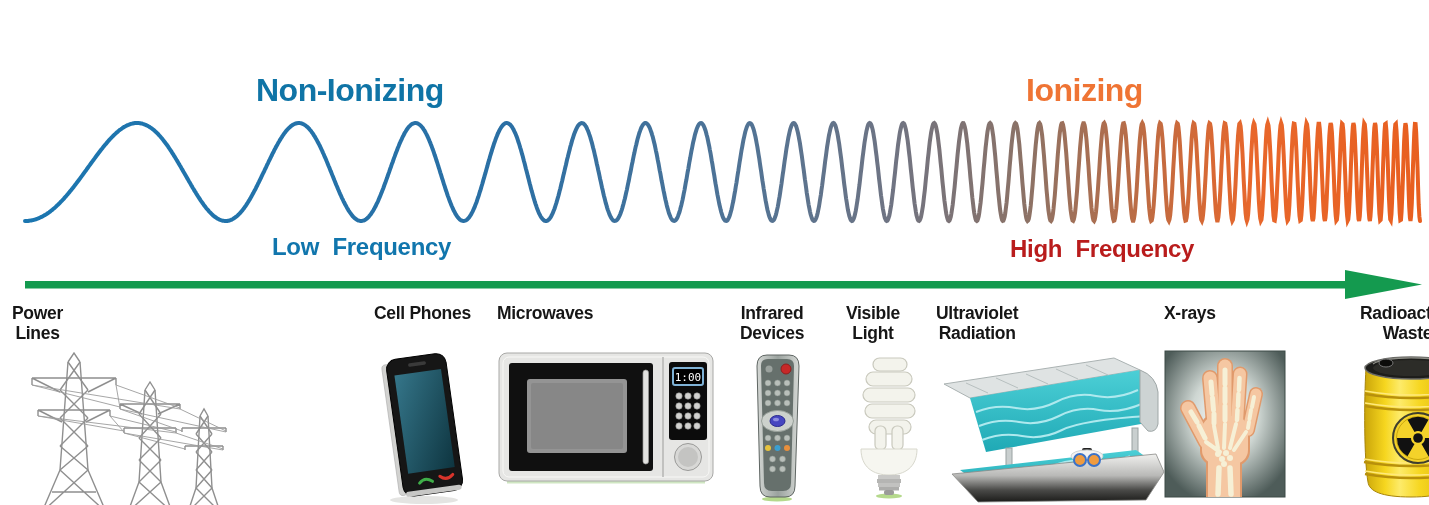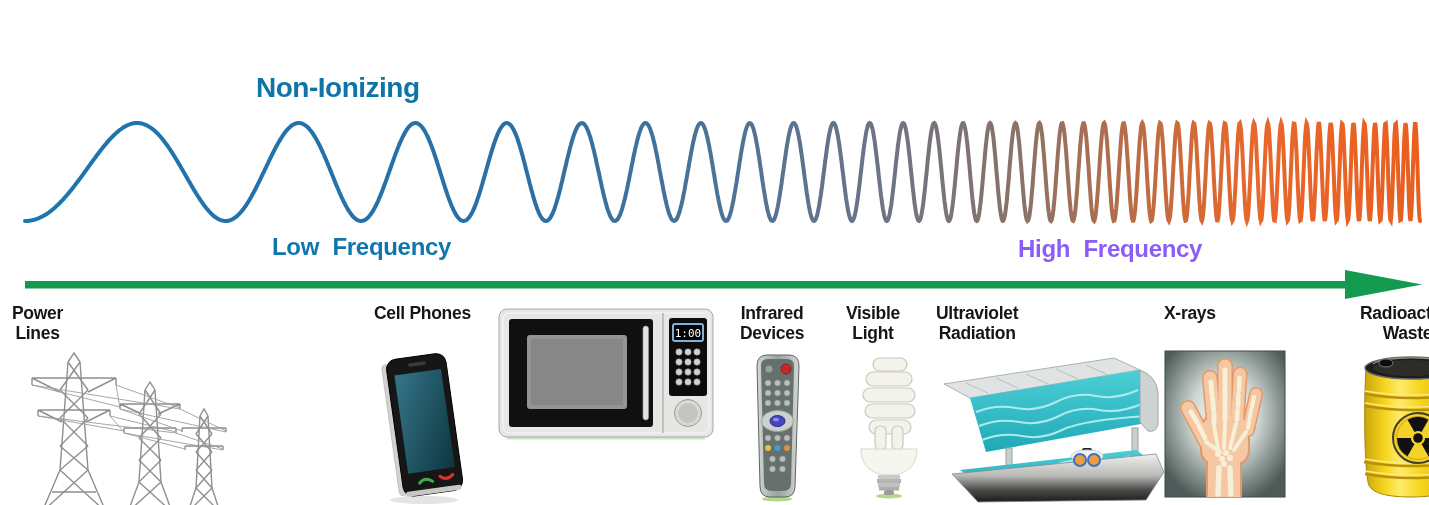--- a/index.html
+++ b/index.html
@@ -5,21 +5,21 @@
   html,body{margin:0;padding:0;background:#ffffff;}
   .canvas{
     position:relative;width:1429px;height:505px;background:#ffffff;overflow:hidden;
     font-family:"Liberation Sans","DejaVu Sans",sans-serif;
   }
   .page-title{
     position:absolute;left:12px;top:6px;margin:0;
     font-size:31px;font-weight:700;letter-spacing:-.5px;word-spacing:9px;
   }
   .zone-label{
-    position:absolute;font-size:28px;font-weight:700;letter-spacing:-.5px;
+    position:absolute;font-size:32px;font-weight:700;letter-spacing:-.5px;
   }
   .zone-label.non{left:256px;top:72px;}
   .zone-label.ion{left:1026px;top:72px;}
   .freq-label{
     position:absolute;font-size:24px;font-weight:700;letter-spacing:-.3px;word-spacing:7px;
   }
   .freq-label.low{left:272px;top:233px;}
   .freq-label.high{left:1010px;top:235px;}
   #wave-svg{position:absolute;left:0;top:0;}
   .item{position:absolute;top:292px;display:flex;flex-direction:column;align-items:flex-start;margin-top:12px;}
@@ -31,20 +31,21 @@
   .art{display:block;margin-top:2px;}
 </style>
 </head>
 <body>
 
 <div class="canvas">
 
 
   <div class="zone-label non" style="color: rgb(15, 116, 166);">Non-Ionizing</div>
 
+  <div class="zone-label ion" style="color: rgb(239, 116, 52);">Ionizing</div>
 
   <svg id="wave-svg" width="1429" height="505">
     <defs>
       <linearGradient id="wave-grad" gradientUnits="userSpaceOnUse" x1="25" y1="0" x2="1420" y2="0">
           <stop offset="0" stop-color="#1b76b0"></stop>
           <stop offset="0.35" stop-color="#2b6fa4"></stop>
           <stop offset="0.52" stop-color="#527394"></stop>
           <stop offset="0.62" stop-color="#6f7483"></stop>
           <stop offset="0.72" stop-color="#8d7265"></stop>
           <stop offset="0.8" stop-color="#bd6c44"></stop>
@@ -54,21 +55,21 @@
     </defs>
     <path id="wave-path" fill="none" stroke="url(#wave-grad)" stroke-width="4" stroke-linecap="round" d="M25.0 221.0 L25.6 221.0 L26.3 221.0 L26.9 220.9 L27.5 220.9 L28.2 220.9 L28.8 220.8 L29.4 220.7 L30.1 220.6 L30.7 220.5 L31.3 220.4 L32.0 220.3 L32.6 220.1 L33.2 220.0 L33.9 219.8 L34.5 219.6 L35.1 219.5 L35.8 219.3 L36.4 219.0 L37.0 218.8 L37.7 218.6 L38.3 218.3 L39.0 218.1 L39.6 217.8 L40.2 217.5 L40.9 217.2 L41.5 216.9 L42.1 216.6 L42.8 216.3 L43.4 215.9 L44.0 215.5 L44.7 215.2 L45.3 214.8 L45.9 214.4 L46.6 214.0 L47.2 213.6 L47.8 213.1 L48.5 212.7 L49.1 212.3 L49.7 211.8 L50.4 211.3 L51.0 210.8 L51.6 210.3 L52.3 209.8 L52.9 209.3 L53.5 208.8 L54.2 208.2 L54.8 207.7 L55.4 207.1 L56.1 206.5 L56.7 205.9 L57.3 205.3 L58.0 204.7 L58.6 204.1 L59.2 203.5 L59.9 202.8 L60.5 202.2 L61.1 201.5 L61.8 200.9 L62.4 200.2 L63.0 199.5 L63.7 198.8 L64.3 198.1 L64.9 197.4 L65.6 196.7 L66.2 196.0 L66.8 195.2 L67.5 194.5 L68.1 193.7 L68.8 193.0 L69.4 192.2 L70.0 191.4 L70.7 190.7 L71.3 189.9 L71.9 189.1 L72.6 188.3 L73.2 187.5 L73.8 186.7 L74.5 185.9 L75.1 185.0 L75.7 184.2 L76.4 183.4 L77.0 182.5 L77.6 181.7 L78.3 180.8 L78.9 180.0 L79.5 179.1 L80.2 178.3 L80.8 177.4 L81.4 176.6 L82.1 175.7 L82.7 174.8 L83.3 173.9 L84.0 173.1 L84.6 172.2 L85.2 171.3 L85.9 170.4 L86.5 169.6 L87.1 168.7 L87.8 167.8 L88.4 166.9 L89.0 166.1 L89.7 165.2 L90.3 164.3 L90.9 163.4 L91.6 162.5 L92.2 161.7 L92.8 160.8 L93.5 159.9 L94.1 159.1 L94.8 158.2 L95.4 157.3 L96.0 156.5 L96.7 155.6 L97.3 154.8 L97.9 154.0 L98.6 153.1 L99.2 152.3 L99.8 151.5 L100.5 150.6 L101.1 149.8 L101.7 149.0 L102.4 148.2 L103.0 147.4 L103.6 146.6 L104.3 145.8 L104.9 145.1 L105.5 144.3 L106.2 143.6 L106.8 142.8 L107.4 142.1 L108.1 141.3 L108.7 140.6 L109.3 139.9 L110.0 139.2 L110.6 138.5 L111.2 137.9 L111.9 137.2 L112.5 136.6 L113.1 135.9 L113.8 135.3 L114.4 134.7 L115.0 134.1 L115.7 133.5 L116.3 132.9 L116.9 132.3 L117.6 131.8 L118.2 131.3 L118.8 130.7 L119.5 130.2 L120.1 129.7 L120.7 129.3 L121.4 128.8 L122.0 128.4 L122.7 127.9 L123.3 127.5 L123.9 127.1 L124.6 126.8 L125.2 126.4 L125.8 126.1 L126.5 125.7 L127.1 125.4 L127.7 125.1 L128.4 124.9 L129.0 124.6 L129.6 124.4 L130.3 124.1 L130.9 123.9 L131.5 123.8 L132.2 123.6 L132.8 123.5 L133.4 123.3 L134.1 123.2 L134.7 123.1 L135.3 123.1 L136.0 123.0 L136.6 123.0 L137.2 123.0 L137.9 123.0 L138.5 123.0 L139.1 123.1 L139.8 123.2 L140.4 123.3 L141.0 123.4 L141.7 123.5 L142.3 123.7 L142.9 123.9 L143.6 124.1 L144.2 124.3 L144.8 124.5 L145.5 124.8 L146.1 125.1 L146.7 125.4 L147.4 125.7 L148.0 126.0 L148.6 126.4 L149.3 126.8 L149.9 127.2 L150.6 127.6 L151.2 128.0 L151.8 128.5 L152.5 129.0 L153.1 129.5 L153.7 130.0 L154.4 130.5 L155.0 131.1 L155.6 131.7 L156.3 132.3 L156.9 132.9 L157.5 133.5 L158.2 134.2 L158.8 134.9 L159.4 135.5 L160.1 136.3 L160.7 137.0 L161.3 137.7 L162.0 138.5 L162.6 139.3 L163.2 140.0 L163.9 140.9 L164.5 141.7 L165.1 142.5 L165.8 143.4 L166.4 144.2 L167.0 145.1 L167.7 146.0 L168.3 146.9 L168.9 147.9 L169.6 148.8 L170.2 149.7 L170.8 150.7 L171.5 151.7 L172.1 152.7 L172.7 153.7 L173.4 154.7 L174.0 155.7 L174.6 156.7 L175.3 157.7 L175.9 158.8 L176.5 159.8 L177.2 160.9 L177.8 161.9 L178.4 163.0 L179.1 164.1 L179.7 165.2 L180.4 166.3 L181.0 167.4 L181.6 168.5 L182.3 169.6 L182.9 170.7 L183.5 171.8 L184.2 172.9 L184.8 174.0 L185.4 175.1 L186.1 176.2 L186.7 177.3 L187.3 178.4 L188.0 179.5 L188.6 180.6 L189.2 181.7 L189.9 182.8 L190.5 183.9 L191.1 185.0 L191.8 186.1 L192.4 187.2 L193.0 188.2 L193.7 189.3 L194.3 190.4 L194.9 191.4 L195.6 192.4 L196.2 193.5 L196.8 194.5 L197.5 195.5 L198.1 196.5 L198.7 197.5 L199.4 198.5 L200.0 199.4 L200.6 200.4 L201.3 201.3 L201.9 202.2 L202.5 203.1 L203.2 204.0 L203.8 204.9 L204.4 205.7 L205.1 206.6 L205.7 207.4 L206.3 208.2 L207.0 209.0 L207.6 209.7 L208.3 210.4 L208.9 211.2 L209.5 211.9 L210.2 212.5 L210.8 213.2 L211.4 213.8 L212.1 214.4 L212.7 215.0 L213.3 215.6 L214.0 216.1 L214.6 216.6 L215.2 217.1 L215.9 217.5 L216.5 218.0 L217.1 218.4 L217.8 218.7 L218.4 219.1 L219.0 219.4 L219.7 219.7 L220.3 220.0 L220.9 220.2 L221.6 220.4 L222.2 220.6 L222.8 220.7 L223.5 220.8 L224.1 220.9 L224.7 221.0 L225.4 221.0 L226.0 221.0 L226.6 221.0 L227.3 220.9 L227.9 220.8 L228.5 220.7 L229.2 220.5 L229.8 220.3 L230.4 220.1 L231.1 219.9 L231.7 219.6 L232.3 219.3 L233.0 218.9 L233.6 218.5 L234.3 218.1 L234.9 217.7 L235.5 217.2 L236.2 216.7 L236.8 216.2 L237.4 215.7 L238.1 215.1 L238.7 214.5 L239.3 213.8 L240.0 213.1 L240.6 212.4 L241.2 211.7 L241.9 210.9 L242.5 210.2 L243.1 209.4 L243.8 208.5 L244.4 207.6 L245.0 206.8 L245.7 205.8 L246.3 204.9 L246.9 203.9 L247.6 203.0 L248.2 201.9 L248.8 200.9 L249.5 199.9 L250.1 198.8 L250.7 197.7 L251.4 196.6 L252.0 195.4 L252.6 194.3 L253.3 193.1 L253.9 191.9 L254.5 190.7 L255.2 189.5 L255.8 188.3 L256.4 187.0 L257.1 185.8 L257.7 184.5 L258.3 183.2 L259.0 181.9 L259.6 180.6 L260.2 179.3 L260.9 178.0 L261.5 176.7 L262.1 175.4 L262.8 174.0 L263.4 172.7 L264.1 171.4 L264.7 170.0 L265.3 168.7 L266.0 167.4 L266.6 166.0 L267.2 164.7 L267.9 163.3 L268.5 162.0 L269.1 160.7 L269.8 159.4 L270.4 158.1 L271.0 156.8 L271.7 155.5 L272.3 154.2 L272.9 152.9 L273.6 151.7 L274.2 150.5 L274.8 149.2 L275.5 148.0 L276.1 146.8 L276.7 145.7 L277.4 144.5 L278.0 143.4 L278.6 142.3 L279.3 141.2 L279.9 140.1 L280.5 139.1 L281.2 138.0 L281.8 137.1 L282.4 136.1 L283.1 135.2 L283.7 134.2 L284.3 133.4 L285.0 132.5 L285.6 131.7 L286.2 130.9 L286.9 130.2 L287.5 129.4 L288.1 128.8 L288.8 128.1 L289.4 127.5 L290.1 126.9 L290.7 126.4 L291.3 125.9 L292.0 125.4 L292.6 125.0 L293.2 124.6 L293.9 124.3 L294.5 124.0 L295.1 123.7 L295.8 123.5 L296.4 123.3 L297.0 123.2 L297.7 123.1 L298.3 123.0 L298.9 123.0 L299.6 123.0 L300.2 123.1 L300.8 123.2 L301.5 123.4 L302.1 123.6 L302.7 123.9 L303.4 124.2 L304.0 124.5 L304.6 124.9 L305.3 125.3 L305.9 125.8 L306.5 126.3 L307.2 126.8 L307.8 127.4 L308.4 128.1 L309.1 128.7 L309.7 129.5 L310.3 130.2 L311.0 131.0 L311.6 131.9 L312.2 132.7 L312.9 133.7 L313.5 134.6 L314.1 135.6 L314.8 136.6 L315.4 137.7 L316.0 138.8 L316.7 139.9 L317.3 141.1 L317.9 142.3 L318.6 143.5 L319.2 144.7 L319.9 146.0 L320.5 147.3 L321.1 148.7 L321.8 150.0 L322.4 151.4 L323.0 152.8 L323.7 154.2 L324.3 155.7 L324.9 157.2 L325.6 158.6 L326.2 160.1 L326.8 161.6 L327.5 163.2 L328.1 164.7 L328.7 166.2 L329.4 167.8 L330.0 169.4 L330.6 170.9 L331.3 172.5 L331.9 174.1 L332.5 175.6 L333.2 177.2 L333.8 178.8 L334.4 180.3 L335.1 181.9 L335.7 183.4 L336.3 185.0 L337.0 186.5 L337.6 188.0 L338.2 189.5 L338.9 191.0 L339.5 192.5 L340.1 193.9 L340.8 195.3 L341.4 196.7 L342.0 198.1 L342.7 199.4 L343.3 200.8 L343.9 202.1 L344.6 203.3 L345.2 204.5 L345.9 205.7 L346.5 206.9 L347.1 208.0 L347.8 209.1 L348.4 210.2 L349.0 211.2 L349.7 212.1 L350.3 213.0 L350.9 213.9 L351.6 214.7 L352.2 215.5 L352.8 216.3 L353.5 216.9 L354.1 217.6 L354.7 218.2 L355.4 218.7 L356.0 219.2 L356.6 219.6 L357.3 220.0 L357.9 220.3 L358.5 220.5 L359.2 220.7 L359.8 220.9 L360.4 221.0 L361.1 221.0 L361.7 221.0 L362.3 220.9 L363.0 220.7 L363.6 220.5 L364.2 220.3 L364.9 220.0 L365.5 219.6 L366.1 219.2 L366.8 218.7 L367.4 218.1 L368.0 217.5 L368.7 216.8 L369.3 216.1 L369.9 215.3 L370.6 214.5 L371.2 213.6 L371.8 212.7 L372.5 211.7 L373.1 210.7 L373.8 209.6 L374.4 208.4 L375.0 207.3 L375.7 206.0 L376.3 204.7 L376.9 203.4 L377.6 202.1 L378.2 200.7 L378.8 199.2 L379.5 197.7 L380.1 196.2 L380.7 194.7 L381.4 193.1 L382.0 191.5 L382.6 189.9 L383.3 188.2 L383.9 186.5 L384.5 184.8 L385.2 183.1 L385.8 181.3 L386.4 179.6 L387.1 177.8 L387.7 176.0 L388.3 174.2 L389.0 172.4 L389.6 170.6 L390.2 168.8 L390.9 167.0 L391.5 165.2 L392.1 163.4 L392.8 161.7 L393.4 159.9 L394.0 158.1 L394.7 156.4 L395.3 154.7 L395.9 153.0 L396.6 151.3 L397.2 149.7 L397.8 148.0 L398.5 146.5 L399.1 144.9 L399.7 143.4 L400.4 141.9 L401.0 140.5 L401.7 139.1 L402.3 137.7 L402.9 136.4 L403.6 135.2 L404.2 134.0 L404.8 132.8 L405.5 131.7 L406.1 130.7 L406.7 129.7 L407.4 128.8 L408.0 127.9 L408.6 127.1 L409.3 126.4 L409.9 125.8 L410.5 125.2 L411.2 124.6 L411.8 124.2 L412.4 123.8 L413.1 123.5 L413.7 123.3 L414.3 123.1 L415.0 123.0 L415.6 123.0 L416.2 123.1 L416.9 123.2 L417.5 123.4 L418.1 123.7 L418.8 124.1 L419.4 124.5 L420.0 125.0 L420.7 125.6 L421.3 126.3 L421.9 127.0 L422.6 127.8 L423.2 128.7 L423.8 129.6 L424.5 130.6 L425.1 131.7 L425.7 132.9 L426.4 134.1 L427.0 135.3 L427.6 136.7 L428.3 138.1 L428.9 139.5 L429.5 141.0 L430.2 142.6 L430.8 144.2 L431.5 145.9 L432.1 147.6 L432.7 149.3 L433.4 151.1 L434.0 152.9 L434.6 154.8 L435.3 156.7 L435.9 158.6 L436.5 160.5 L437.2 162.5 L437.8 164.5 L438.4 166.5 L439.1 168.5 L439.7 170.5 L440.3 172.6 L441.0 174.6 L441.6 176.6 L442.2 178.7 L442.9 180.7 L443.5 182.7 L444.1 184.7 L444.8 186.6 L445.4 188.6 L446.0 190.5 L446.7 192.4 L447.3 194.3 L447.9 196.1 L448.6 197.9 L449.2 199.6 L449.8 201.3 L450.5 202.9 L451.1 204.5 L451.7 206.0 L452.4 207.5 L453.0 208.9 L453.6 210.3 L454.3 211.5 L454.9 212.7 L455.5 213.9 L456.2 214.9 L456.8 215.9 L457.4 216.8 L458.1 217.6 L458.7 218.4 L459.4 219.0 L460.0 219.6 L460.6 220.0 L461.3 220.4 L461.9 220.7 L462.5 220.9 L463.2 221.0 L463.8 221.0 L464.4 220.9 L465.1 220.7 L465.7 220.5 L466.3 220.1 L467.0 219.6 L467.6 219.1 L468.2 218.4 L468.9 217.7 L469.5 216.8 L470.1 215.9 L470.8 214.9 L471.4 213.8 L472.0 212.6 L472.7 211.4 L473.3 210.0 L473.9 208.6 L474.6 207.1 L475.2 205.5 L475.8 203.9 L476.5 202.2 L477.1 200.4 L477.7 198.5 L478.4 196.7 L479.0 194.7 L479.6 192.7 L480.3 190.7 L480.9 188.6 L481.5 186.5 L482.2 184.3 L482.8 182.1 L483.4 179.9 L484.1 177.7 L484.7 175.4 L485.4 173.2 L486.0 170.9 L486.6 168.7 L487.3 166.4 L487.9 164.1 L488.5 161.9 L489.2 159.7 L489.8 157.5 L490.4 155.3 L491.1 153.2 L491.7 151.1 L492.3 149.1 L493.0 147.0 L493.6 145.1 L494.2 143.2 L494.9 141.4 L495.5 139.6 L496.1 137.9 L496.8 136.3 L497.4 134.7 L498.0 133.2 L498.7 131.9 L499.3 130.6 L499.9 129.4 L500.6 128.3 L501.2 127.3 L501.8 126.4 L502.5 125.6 L503.1 124.9 L503.7 124.3 L504.4 123.8 L505.0 123.4 L505.6 123.2 L506.3 123.0 L506.9 123.0 L507.5 123.1 L508.2 123.3 L508.8 123.6 L509.4 124.1 L510.1 124.6 L510.7 125.3 L511.3 126.1 L512.0 126.9 L512.6 128.0 L513.3 129.1 L513.9 130.3 L514.5 131.6 L515.2 133.0 L515.8 134.5 L516.4 136.1 L517.1 137.8 L517.7 139.6 L518.3 141.5 L519.0 143.5 L519.6 145.5 L520.2 147.6 L520.9 149.7 L521.5 152.0 L522.1 154.2 L522.8 156.5 L523.4 158.9 L524.0 161.3 L524.7 163.7 L525.3 166.2 L525.9 168.7 L526.6 171.2 L527.2 173.6 L527.8 176.1 L528.5 178.6 L529.1 181.1 L529.7 183.5 L530.4 186.0 L531.0 188.4 L531.6 190.7 L532.3 193.0 L532.9 195.3 L533.5 197.5 L534.2 199.6 L534.8 201.7 L535.4 203.6 L536.1 205.5 L536.7 207.4 L537.3 209.1 L538.0 210.7 L538.6 212.2 L539.2 213.6 L539.9 214.9 L540.5 216.1 L541.1 217.2 L541.8 218.1 L542.4 218.9 L543.1 219.6 L543.7 220.1 L544.3 220.6 L545.0 220.8 L545.6 221.0 L546.2 221.0 L546.9 220.8 L547.5 220.6 L548.1 220.2 L548.8 219.6 L549.4 218.9 L550.0 218.1 L550.7 217.1 L551.3 216.0 L551.9 214.8 L552.6 213.5 L553.2 212.0 L553.8 210.4 L554.5 208.7 L555.1 206.9 L555.7 205.0 L556.4 202.9 L557.0 200.8 L557.6 198.6 L558.3 196.3 L558.9 193.9 L559.5 191.5 L560.2 189.0 L560.8 186.5 L561.4 183.8 L562.1 181.2 L562.7 178.5 L563.3 175.8 L564.0 173.1 L564.6 170.4 L565.2 167.7 L565.9 165.0 L566.5 162.3 L567.1 159.6 L567.8 157.0 L568.4 154.4 L569.1 151.8 L569.7 149.4 L570.3 146.9 L571.0 144.6 L571.6 142.4 L572.2 140.2 L572.9 138.1 L573.5 136.2 L574.1 134.3 L574.8 132.6 L575.4 131.0 L576.0 129.6 L576.7 128.2 L577.3 127.0 L577.9 126.0 L578.6 125.1 L579.2 124.4 L579.8 123.8 L580.5 123.4 L581.1 123.1 L581.7 123.0 L582.4 123.1 L583.0 123.3 L583.6 123.7 L584.3 124.3 L584.9 125.0 L585.5 125.9 L586.2 126.9 L586.8 128.1 L587.4 129.5 L588.1 131.0 L588.7 132.6 L589.3 134.4 L590.0 136.3 L590.6 138.4 L591.2 140.5 L591.9 142.8 L592.5 145.2 L593.1 147.7 L593.8 150.3 L594.4 152.9 L595.0 155.6 L595.7 158.4 L596.3 161.3 L596.9 164.2 L597.6 167.1 L598.2 170.0 L598.9 173.0 L599.5 175.9 L600.1 178.9 L600.8 181.8 L601.4 184.7 L602.0 187.5 L602.7 190.3 L603.3 193.1 L603.9 195.7 L604.6 198.3 L605.2 200.8 L605.8 203.2 L606.5 205.4 L607.1 207.6 L607.7 209.6 L608.4 211.4 L609.0 213.1 L609.6 214.7 L610.3 216.1 L610.9 217.4 L611.5 218.4 L612.2 219.3 L612.8 220.0 L613.4 220.5 L614.1 220.9 L614.7 221.0 L615.3 220.9 L616.0 220.7 L616.6 220.3 L617.2 219.6 L617.9 218.8 L618.5 217.8 L619.1 216.6 L619.8 215.2 L620.4 213.7 L621.0 212.0 L621.7 210.1 L622.3 208.1 L622.9 205.9 L623.6 203.5 L624.2 201.1 L624.9 198.5 L625.5 195.8 L626.1 193.0 L626.8 190.1 L627.4 187.1 L628.0 184.1 L628.7 181.0 L629.3 177.8 L629.9 174.7 L630.6 171.5 L631.2 168.3 L631.8 165.1 L632.5 162.0 L633.1 158.9 L633.7 155.8 L634.4 152.8 L635.0 149.9 L635.6 147.1 L636.3 144.4 L636.9 141.8 L637.5 139.3 L638.2 136.9 L638.8 134.7 L639.4 132.7 L640.1 130.9 L640.7 129.2 L641.3 127.7 L642.0 126.4 L642.6 125.3 L643.2 124.4 L643.9 123.7 L644.5 123.3 L645.1 123.0 L645.8 123.0 L646.4 123.2 L647.0 123.7 L647.7 124.3 L648.3 125.2 L648.9 126.3 L649.6 127.6 L650.2 129.1 L650.8 130.8 L651.5 132.7 L652.1 134.8 L652.8 137.0 L653.4 139.5 L654.0 142.0 L654.7 144.8 L655.3 147.6 L655.9 150.6 L656.6 153.7 L657.2 156.9 L657.8 160.2 L658.5 163.5 L659.1 166.9 L659.7 170.3 L660.4 173.7 L661.0 177.1 L661.6 180.5 L662.3 183.9 L662.9 187.2 L663.5 190.4 L664.2 193.5 L664.8 196.6 L665.4 199.5 L666.1 202.3 L666.7 205.0 L667.3 207.4 L668.0 209.7 L668.6 211.9 L669.2 213.8 L669.9 215.5 L670.5 217.0 L671.1 218.3 L671.8 219.3 L672.4 220.1 L673.0 220.6 L673.7 220.9 L674.3 221.0 L674.9 220.8 L675.6 220.3 L676.2 219.6 L676.8 218.6 L677.5 217.4 L678.1 215.9 L678.7 214.2 L679.4 212.3 L680.0 210.2 L680.6 207.8 L681.3 205.3 L681.9 202.6 L682.6 199.7 L683.2 196.6 L683.8 193.4 L684.5 190.1 L685.1 186.7 L685.7 183.2 L686.4 179.7 L687.0 176.0 L687.6 172.4 L688.3 168.8 L688.9 165.1 L689.5 161.5 L690.2 158.0 L690.8 154.5 L691.4 151.1 L692.1 147.8 L692.7 144.7 L693.3 141.7 L694.0 138.9 L694.6 136.3 L695.2 133.8 L695.9 131.6 L696.5 129.6 L697.1 127.9 L697.8 126.4 L698.4 125.2 L699.0 124.2 L699.7 123.5 L700.3 123.1 L700.9 123.0 L701.6 123.2 L702.2 123.6 L702.8 124.4 L703.5 125.4 L704.1 126.8 L704.7 128.3 L705.4 130.2 L706.0 132.3 L706.6 134.7 L707.3 137.2 L707.9 140.0 L708.5 143.0 L709.2 146.2 L709.8 149.6 L710.5 153.0 L711.1 156.6 L711.7 160.4 L712.4 164.1 L713.0 168.0 L713.6 171.8 L714.3 175.7 L714.9 179.6 L715.5 183.4 L716.2 187.2 L716.8 190.8 L717.4 194.4 L718.1 197.8 L718.7 201.0 L719.3 204.1 L720.0 206.9 L720.6 209.6 L721.2 212.0 L721.9 214.2 L722.5 216.0 L723.1 217.6 L723.8 218.9 L724.4 219.9 L725.0 220.6 L725.7 220.9 L726.3 221.0 L726.9 220.7 L727.6 220.1 L728.2 219.1 L728.8 217.9 L729.5 216.3 L730.1 214.4 L730.7 212.3 L731.4 209.8 L732.0 207.1 L732.6 204.2 L733.3 201.0 L733.9 197.6 L734.5 194.1 L735.2 190.4 L735.8 186.5 L736.5 182.6 L737.1 178.5 L737.7 174.5 L738.4 170.4 L739.0 166.3 L739.6 162.2 L740.3 158.2 L740.9 154.3 L741.5 150.5 L742.2 146.8 L742.8 143.4 L743.4 140.1 L744.1 137.1 L744.7 134.3 L745.3 131.7 L746.0 129.5 L746.6 127.6 L747.2 126.0 L747.9 124.7 L748.5 123.8 L749.1 123.2 L749.8 123.0 L750.4 123.2 L751.0 123.7 L751.7 124.6 L752.3 125.8 L752.9 127.4 L753.6 129.3 L754.2 131.6 L754.8 134.1 L755.5 137.0 L756.1 140.1 L756.7 143.5 L757.4 147.1 L758.0 150.9 L758.6 154.8 L759.3 158.9 L759.9 163.2 L760.5 167.4 L761.2 171.8 L761.8 176.1 L762.4 180.4 L763.1 184.7 L763.7 188.8 L764.4 192.9 L765.0 196.7 L765.6 200.4 L766.3 203.9 L766.9 207.1 L767.5 210.0 L768.2 212.6 L768.8 214.9 L769.4 216.9 L770.1 218.5 L770.7 219.7 L771.3 220.5 L772.0 220.9 L772.6 221.0 L773.2 220.6 L773.9 219.8 L774.5 218.6 L775.1 217.0 L775.8 215.1 L776.4 212.8 L777.0 210.1 L777.7 207.1 L778.3 203.8 L778.9 200.2 L779.6 196.4 L780.2 192.4 L780.8 188.2 L781.5 183.8 L782.1 179.3 L782.7 174.8 L783.4 170.2 L784.0 165.7 L784.6 161.2 L785.3 156.7 L785.9 152.5 L786.5 148.3 L787.2 144.4 L787.8 140.7 L788.4 137.3 L789.1 134.2 L789.7 131.4 L790.3 129.0 L791.0 127.0 L791.6 125.3 L792.3 124.1 L792.9 123.3 L793.5 123.0 L794.2 123.1 L794.8 123.7 L795.4 124.7 L796.1 126.1 L796.7 128.0 L797.3 130.3 L798.0 133.0 L798.6 136.0 L799.2 139.4 L799.9 143.1 L800.5 147.1 L801.1 151.3 L801.8 155.7 L802.4 160.3 L803.0 165.0 L803.7 169.7 L804.3 174.5 L804.9 179.3 L805.6 184.0 L806.2 188.6 L806.8 193.1 L807.5 197.4 L808.1 201.4 L808.7 205.1 L809.4 208.5 L810.0 211.6 L810.6 214.3 L811.3 216.5 L811.9 218.3 L812.5 219.7 L813.2 220.6 L813.8 221.0 L814.4 220.9 L815.1 220.3 L815.7 219.2 L816.3 217.7 L817.0 215.6 L817.6 213.2 L818.2 210.3 L818.9 207.0 L819.5 203.3 L820.1 199.3 L820.8 195.1 L821.4 190.5 L822.1 185.8 L822.7 180.9 L823.3 176.0 L824.0 170.9 L824.6 165.9 L825.2 160.9 L825.9 156.1 L826.5 151.4 L827.1 146.9 L827.8 142.7 L828.4 138.8 L829.0 135.2 L829.7 132.1 L830.3 129.3 L830.9 127.1 L831.6 125.3 L832.2 124.0 L832.8 123.2 L833.5 123.0 L834.1 123.3 L834.7 124.2 L835.4 125.6 L836.0 127.5 L836.6 129.9 L837.3 132.8 L837.9 136.1 L838.5 139.9 L839.2 144.0 L839.8 148.4 L840.4 153.1 L841.1 158.0 L841.7 163.1 L842.3 168.3 L843.0 173.6 L843.6 178.8 L844.2 184.0 L844.9 189.1 L845.5 193.9 L846.1 198.5 L846.8 202.8 L847.4 206.8 L848.0 210.3 L848.7 213.4 L849.3 216.0 L850.0 218.1 L850.6 219.6 L851.2 220.6 L851.9 221.0 L852.5 220.8 L853.1 220.0 L853.8 218.6 L854.4 216.7 L855.0 214.2 L855.7 211.2 L856.3 207.7 L856.9 203.8 L857.6 199.4 L858.2 194.8 L858.8 189.8 L859.5 184.6 L860.1 179.2 L860.7 173.8 L861.4 168.3 L862.0 162.8 L862.6 157.5 L863.3 152.3 L863.9 147.4 L864.5 142.8 L865.2 138.5 L865.8 134.7 L866.4 131.3 L867.1 128.5 L867.7 126.2 L868.3 124.5 L869.0 123.4 L869.6 123.0 L870.2 123.2 L870.9 124.1 L871.5 125.5 L872.1 127.6 L872.8 130.3 L873.4 133.5 L874.0 137.3 L874.7 141.5 L875.3 146.2 L875.9 151.2 L876.6 156.5 L877.2 162.0 L877.9 167.6 L878.5 173.3 L879.1 179.0 L879.8 184.7 L880.4 190.1 L881.0 195.3 L881.7 200.2 L882.3 204.7 L882.9 208.8 L883.6 212.4 L884.2 215.4 L884.8 217.8 L885.5 219.5 L886.1 220.6 L886.7 221.0 L887.4 220.7 L888.0 219.7 L888.6 218.0 L889.3 215.7 L889.9 212.7 L890.5 209.2 L891.2 205.1 L891.8 200.5 L892.4 195.5 L893.1 190.1 L893.7 184.5 L894.3 178.7 L895.0 172.8 L895.6 166.8 L896.2 160.9 L896.9 155.2 L897.5 149.7 L898.1 144.6 L898.8 139.8 L899.4 135.5 L900.0 131.8 L900.7 128.7 L901.3 126.2 L901.9 124.4 L902.6 123.3 L903.2 123.0 L903.9 123.4 L904.5 124.6 L905.1 126.5 L905.8 129.1 L906.4 132.4 L907.0 136.3 L907.7 140.8 L908.3 145.8 L908.9 151.2 L909.6 156.9 L910.2 162.9 L910.8 169.0 L911.5 175.2 L912.1 181.3 L912.7 187.3 L913.4 193.1 L914.0 198.5 L914.6 203.5 L915.3 208.0 L915.9 212.0 L916.5 215.3 L917.2 217.8 L917.8 219.7 L918.4 220.7 L919.1 221.0 L919.7 220.4 L920.3 219.1 L921.0 216.9 L921.6 214.0 L922.2 210.4 L922.9 206.2 L923.5 201.3 L924.1 196.0 L924.8 190.2 L925.4 184.1 L926.0 177.9 L926.7 171.5 L927.3 165.1 L927.9 158.8 L928.6 152.7 L929.2 146.9 L929.8 141.6 L930.5 136.8 L931.1 132.6 L931.8 129.1 L932.4 126.4 L933.0 124.4 L933.7 123.3 L934.3 123.0 L934.9 123.6 L935.6 125.1 L936.2 127.4 L936.8 130.5 L937.5 134.4 L938.1 138.9 L938.7 144.1 L939.4 149.8 L940.0 155.9 L940.6 162.2 L941.3 168.8 L941.9 175.5 L942.5 182.0 L943.2 188.5 L943.8 194.6 L944.4 200.3 L945.1 205.5 L945.7 210.0 L946.3 213.9 L947.0 217.0 L947.6 219.2 L948.2 220.6 L948.9 221.0 L949.5 220.5 L950.1 219.1 L950.8 216.7 L951.4 213.5 L952.0 209.5 L952.7 204.8 L953.3 199.4 L953.9 193.5 L954.6 187.1 L955.2 180.5 L955.8 173.7 L956.5 166.8 L957.1 160.0 L957.7 153.4 L958.4 147.3 L959.0 141.5 L959.7 136.4 L960.3 132.0 L960.9 128.4 L961.6 125.7 L962.2 123.9 L962.8 123.1 L963.5 123.2 L964.1 124.4 L964.7 126.5 L965.4 129.6 L966.0 133.5 L966.6 138.3 L967.3 143.7 L967.9 149.8 L968.5 156.3 L969.2 163.2 L969.8 170.2 L970.4 177.3 L971.1 184.3 L971.7 191.1 L972.3 197.4 L973.0 203.3 L973.6 208.4 L974.2 212.8 L974.9 216.3 L975.5 218.9 L976.1 220.5 L976.8 221.0 L977.4 220.5 L978.0 218.8 L978.7 216.2 L979.3 212.6 L979.9 208.1 L980.6 202.8 L981.2 196.8 L981.8 190.3 L982.5 183.3 L983.1 176.1 L983.7 168.7 L984.4 161.5 L985.0 154.4 L985.6 147.8 L986.3 141.6 L986.9 136.2 L987.5 131.6 L988.2 127.9 L988.8 125.2 L989.5 123.5 L990.1 123.0 L990.7 123.6 L991.4 125.4 L992.0 128.2 L992.6 132.0 L993.3 136.8 L993.9 142.5 L994.5 148.8 L995.2 155.7 L995.8 163.0 L996.4 170.5 L997.1 178.0 L997.7 185.5 L998.3 192.6 L999.0 199.2 L999.6 205.2 L1000.2 210.4 L1000.9 214.7 L1001.5 217.9 L1002.1 220.0 L1002.8 220.9 L1003.4 220.7 L1004.0 219.2 L1004.7 216.6 L1005.3 212.9 L1005.9 208.1 L1006.6 202.5 L1007.2 196.0 L1007.8 189.0 L1008.5 181.5 L1009.1 173.8 L1009.7 166.0 L1010.4 158.3 L1011.0 151.0 L1011.6 144.2 L1012.3 138.1 L1012.9 132.9 L1013.5 128.7 L1014.2 125.6 L1014.8 123.7 L1015.4 123.0 L1016.1 123.6 L1016.7 125.5 L1017.4 128.6 L1018.0 132.9 L1018.6 138.2 L1019.3 144.3 L1019.9 151.3 L1020.5 158.8 L1021.2 166.7 L1021.8 174.7 L1022.4 182.6 L1023.1 190.3 L1023.7 197.5 L1024.3 204.0 L1025.0 209.7 L1025.6 214.3 L1026.2 217.8 L1026.9 220.1 L1027.5 221.0 L1028.1 220.5 L1028.8 218.8 L1029.4 215.7 L1030.0 211.4 L1030.7 206.0 L1031.3 199.6 L1031.9 192.5 L1032.6 184.7 L1033.2 176.6 L1033.8 168.3 L1034.5 160.2 L1035.1 152.3 L1035.7 145.1 L1036.4 138.5 L1037.0 133.0 L1037.6 128.5 L1038.3 125.3 L1038.9 123.5 L1039.5 123.0 L1040.2 124.0 L1040.8 126.4 L1041.4 130.2 L1042.1 135.1 L1042.7 141.2 L1043.3 148.2 L1044.0 155.9 L1044.6 164.2 L1045.3 172.6 L1045.9 181.1 L1046.5 189.3 L1047.2 196.9 L1047.8 203.9 L1048.4 209.9 L1049.1 214.7 L1049.7 218.2 L1050.3 220.4 L1051.0 221.0 L1051.6 220.1 L1052.2 217.8 L1052.9 214.0 L1053.5 208.9 L1054.1 202.6 L1054.8 195.4 L1055.4 187.5 L1056.0 179.0 L1056.7 170.3 L1057.3 161.6 L1057.9 153.3 L1058.6 145.5 L1059.2 138.6 L1059.8 132.8 L1060.5 128.1 L1061.1 124.9 L1061.7 123.3 L1062.4 123.1 L1063.0 124.6 L1063.6 127.7 L1064.3 132.2 L1064.9 138.0 L1065.5 144.9 L1066.2 152.7 L1066.8 161.2 L1067.4 170.1 L1068.1 179.0 L1068.7 187.7 L1069.3 195.9 L1070.0 203.3 L1070.6 209.7 L1071.3 214.8 L1071.9 218.4 L1072.5 220.5 L1073.2 220.9 L1073.8 219.7 L1074.4 216.8 L1075.1 212.4 L1075.7 206.5 L1076.3 199.5 L1077.0 191.5 L1077.6 182.8 L1078.2 173.7 L1078.9 164.5 L1079.5 155.6 L1080.1 147.3 L1080.8 139.8 L1081.4 133.4 L1082.0 128.4 L1082.7 125.0 L1083.3 123.2 L1083.9 123.2 L1084.6 125.0 L1085.2 128.4 L1085.8 133.4 L1086.5 139.9 L1087.1 147.5 L1087.7 156.0 L1088.4 165.2 L1089.0 174.6 L1089.6 183.9 L1090.3 192.8 L1090.9 200.9 L1091.5 208.0 L1092.2 213.7 L1092.8 217.9 L1093.4 220.3 L1094.1 221.0 L1094.7 219.8 L1095.3 216.8 L1096.0 212.0 L1096.6 205.8 L1097.2 198.2 L1097.9 189.7 L1098.5 180.4 L1099.2 170.8 L1099.8 161.2 L1100.4 152.0 L1101.1 143.6 L1101.7 136.3 L1102.3 130.4 L1103.0 126.1 L1103.6 123.6 L1104.2 123.0 L1104.9 124.4 L1105.5 127.6 L1106.1 132.7 L1106.8 139.3 L1107.4 147.2 L1108.0 156.1 L1108.7 165.7 L1109.3 175.6 L1109.9 185.3 L1110.6 194.5 L1111.2 202.8 L1111.8 209.8 L1112.5 215.3 L1113.1 219.1 L1113.7 220.9 L1114.4 220.6 L1115.0 218.3 L1115.6 214.1 L1116.3 208.2 L1116.9 200.7 L1117.5 192.0 L1118.2 182.4 L1118.8 172.4 L1119.4 162.3 L1120.1 152.7 L1120.7 143.8 L1121.3 136.2 L1122.0 130.0 L1122.6 125.7 L1123.2 123.4 L1123.9 123.2 L1124.5 125.1 L1125.1 129.0 L1125.8 134.9 L1126.4 142.3 L1127.0 151.1 L1127.7 160.8 L1128.3 171.1 L1129.0 181.4 L1129.6 191.3 L1130.2 200.3 L1130.9 208.1 L1131.5 214.3 L1132.1 218.6 L1132.8 220.7 L1133.4 220.7 L1134.0 218.5 L1134.7 214.1 L1135.3 207.8 L1135.9 199.9 L1136.6 190.6 L1137.2 180.5 L1137.8 170.0 L1138.5 159.5 L1139.1 149.6 L1139.7 140.8 L1140.4 133.4 L1141.0 127.8 L1141.6 124.3 L1142.3 123.0 L1142.9 124.1 L1143.5 127.4 L1144.2 132.9 L1144.8 140.2 L1145.4 149.1 L1146.1 159.1 L1146.7 169.7 L1147.3 180.5 L1148.0 190.9 L1148.6 200.3 L1149.2 208.4 L1149.9 214.7 L1150.5 219.0 L1151.1 220.9 L1151.8 220.4 L1152.4 217.5 L1153.0 212.3 L1153.7 205.1 L1154.3 196.3 L1155.0 186.2 L1155.6 175.4 L1156.2 164.4 L1156.9 153.7 L1157.5 144.0 L1158.1 135.7 L1158.8 129.2 L1159.4 125.0 L1160.0 123.1 L1160.7 123.7 L1161.3 126.9 L1161.9 132.4 L1162.6 139.9 L1163.2 149.2 L1163.8 159.6 L1164.5 170.7 L1165.1 181.9 L1165.7 192.6 L1166.4 202.3 L1167.0 210.3 L1167.6 216.3 L1168.3 219.9 L1168.9 221.0 L1169.5 219.4 L1170.2 215.3 L1170.8 208.8 L1171.4 200.4 L1172.1 190.3 L1172.7 179.3 L1173.3 167.8 L1174.0 156.6 L1174.6 146.2 L1175.2 137.2 L1175.9 130.1 L1176.5 125.3 L1177.1 123.1 L1177.8 123.7 L1178.4 126.9 L1179.0 132.7 L1179.7 140.8 L1180.3 150.6 L1180.9 161.6 L1181.6 173.3 L1182.2 184.8 L1182.8 195.7 L1183.5 205.2 L1184.1 212.9 L1184.8 218.1 L1185.4 220.7 L1186.0 220.5 L1186.7 217.5 L1187.3 211.8 L1187.9 203.7 L1188.6 193.8 L1189.2 182.6 L1189.8 170.7 L1190.5 158.9 L1191.1 147.8 L1191.7 138.2 L1192.4 130.6 L1193.0 125.5 L1193.6 123.1 L1194.3 123.7 L1194.9 127.3 L1195.5 133.5 L1196.2 142.1 L1196.8 152.6 L1197.4 164.2 L1198.1 176.4 L1198.7 188.3 L1199.3 199.2 L1200.0 208.4 L1200.6 215.4 L1201.2 219.7 L1201.9 221.0 L1202.5 219.2 L1203.1 214.5 L1203.8 207.0 L1204.4 197.4 L1205.0 186.1 L1205.7 173.8 L1206.3 161.5 L1206.9 149.8 L1207.6 139.5 L1208.2 131.3 L1208.8 125.7 L1209.5 123.2 L1210.1 123.7 L1210.8 127.5 L1211.4 134.1 L1212.0 143.3 L1212.7 154.4 L1213.3 166.6 L1213.9 179.2 L1214.6 191.4 L1215.2 202.2 L1215.8 211.1 L1216.5 217.4 L1217.1 220.6 L1217.7 220.6 L1218.4 217.2 L1219.0 210.8 L1219.6 201.7 L1220.3 190.6 L1220.9 178.2 L1221.5 165.4 L1222.2 153.0 L1222.8 141.9 L1223.4 132.8 L1224.1 126.5 L1224.7 123.3 L1225.3 123.6 L1226.0 127.2 L1226.6 134.0 L1227.2 143.4 L1227.9 155.0 L1228.5 167.7 L1229.1 180.8 L1229.8 193.2 L1230.4 204.2 L1231.0 212.8 L1231.7 218.6 L1232.3 220.9 L1232.9 219.8 L1233.6 215.1 L1234.2 207.3 L1234.8 197.0 L1235.5 184.7 L1236.1 171.5 L1236.7 158.4 L1237.4 146.2 L1238.0 135.9 L1238.7 128.3 L1239.3 123.9 L1239.9 123.2 L1240.6 126.1 L1241.2 132.4 L1241.8 141.8 L1242.5 153.5 L1243.1 166.6 L1243.7 180.1 L1244.4 193.0 L1245.0 204.4 L1245.6 213.2 L1246.3 218.9 L1246.9 221.0 L1247.5 219.3 L1248.2 213.9 L1248.8 205.2 L1249.4 193.9 L1250.1 180.9 L1250.7 167.1 L1251.3 153.7 L1252.0 141.8 L1252.6 132.2 L1253.2 125.8 L1253.9 123.1 L1254.5 124.3 L1255.1 129.3 L1255.8 137.8 L1256.4 149.1 L1257.0 162.2 L1257.7 176.2 L1258.3 189.8 L1258.9 202.0 L1259.6 211.8 L1260.2 218.3 L1260.8 220.9 L1261.5 219.6 L1262.1 214.2 L1262.7 205.4 L1263.4 193.7 L1264.0 180.2 L1264.6 166.0 L1265.3 152.3 L1265.9 140.2 L1266.5 130.8 L1267.2 124.9 L1267.8 123.0 L1268.5 125.3 L1269.1 131.6 L1269.7 141.4 L1270.4 153.9 L1271.0 167.9 L1271.6 182.3 L1272.3 195.9 L1272.9 207.4 L1273.5 215.7 L1274.2 220.3 L1274.8 220.6 L1275.4 216.6 L1276.1 208.6 L1276.7 197.4 L1277.3 183.9 L1278.0 169.3 L1278.6 154.9 L1279.2 142.0 L1279.9 131.9 L1280.5 125.3 L1281.1 123.0 L1281.8 125.1 L1282.4 131.6 L1283.0 141.7 L1283.7 154.7 L1284.3 169.2 L1284.9 184.1 L1285.6 197.8 L1286.2 209.2 L1286.8 217.1 L1287.5 220.8 L1288.1 219.9 L1288.7 214.5 L1289.4 205.1 L1290.0 192.5 L1290.6 178.0 L1291.3 162.9 L1291.9 148.6 L1292.5 136.5 L1293.2 127.9 L1293.8 123.5 L1294.5 123.7 L1295.1 128.7 L1295.7 137.9 L1296.4 150.4 L1297.0 165.1 L1297.6 180.4 L1298.3 195.0 L1298.9 207.3 L1299.5 216.1 L1300.2 220.6 L1300.8 220.2 L1301.4 215.0 L1302.1 205.5 L1302.7 192.6 L1303.3 177.6 L1304.0 162.0 L1304.6 147.4 L1305.2 135.3 L1305.9 126.9 L1306.5 123.2 L1307.1 124.4 L1307.8 130.5 L1308.4 141.0 L1309.0 154.6 L1309.7 170.1 L1310.3 185.8 L1310.9 200.1 L1311.6 211.4 L1312.2 218.7 L1312.8 221.0 L1313.5 218.1 L1314.1 210.4 L1314.7 198.5 L1315.4 183.8 L1316.0 167.8 L1316.6 152.3 L1317.3 138.8 L1317.9 128.9 L1318.5 123.7 L1319.2 123.7 L1319.8 128.9 L1320.4 138.9 L1321.1 152.5 L1321.7 168.3 L1322.4 184.5 L1323.0 199.4 L1323.6 211.2 L1324.3 218.7 L1324.9 221.0 L1325.5 217.8 L1326.2 209.5 L1326.8 196.9 L1327.4 181.5 L1328.1 165.0 L1328.7 149.3 L1329.3 136.1 L1330.0 127.1 L1330.6 123.1 L1331.2 124.8 L1331.9 131.9 L1332.5 143.7 L1333.1 158.8 L1333.8 175.4 L1334.4 191.6 L1335.0 205.6 L1335.7 215.7 L1336.3 220.6 L1336.9 219.8 L1337.6 213.3 L1338.2 202.0 L1338.8 187.0 L1339.5 170.2 L1340.1 153.6 L1340.7 139.2 L1341.4 128.7 L1342.0 123.5 L1342.6 124.1 L1343.3 130.5 L1343.9 142.1 L1344.5 157.2 L1345.2 174.3 L1345.8 191.0 L1346.4 205.5 L1347.1 215.8 L1347.7 220.7 L1348.3 219.5 L1349.0 212.4 L1349.6 200.2 L1350.3 184.5 L1350.9 167.1 L1351.5 150.4 L1352.2 136.3 L1352.8 126.8 L1353.4 123.0 L1354.1 125.5 L1354.7 134.0 L1355.3 147.3 L1356.0 163.9 L1356.6 181.5 L1357.2 197.9 L1357.9 211.0 L1358.5 219.0 L1359.1 220.9 L1359.8 216.3 L1360.4 205.9 L1361.0 191.0 L1361.7 173.5 L1362.3 155.9 L1362.9 140.3 L1363.6 129.0 L1364.2 123.4 L1364.8 124.4 L1365.5 131.7 L1366.1 144.6 L1366.7 161.2 L1367.4 179.2 L1368.0 196.3 L1368.6 210.1 L1369.3 218.7 L1369.9 220.9 L1370.5 216.3 L1371.2 205.6 L1371.8 190.1 L1372.4 172.2 L1373.1 154.1 L1373.7 138.6 L1374.3 127.7 L1375.0 123.1 L1375.6 125.4 L1376.2 134.3 L1376.9 148.6 L1377.5 166.2 L1378.1 184.7 L1378.8 201.4 L1379.4 213.9 L1380.1 220.4 L1380.7 219.8 L1381.3 212.3 L1382.0 199.0 L1382.6 181.6 L1383.2 162.8 L1383.9 145.4 L1384.5 131.8 L1385.1 124.2 L1385.8 123.7 L1386.4 130.3 L1387.0 143.2 L1387.7 160.4 L1388.3 179.4 L1388.9 197.3 L1389.6 211.4 L1390.2 219.5 L1390.8 220.5 L1391.5 214.0 L1392.1 201.2 L1392.7 183.8 L1393.4 164.6 L1394.0 146.5 L1394.6 132.4 L1395.3 124.3 L1395.9 123.7 L1396.5 130.6 L1397.2 144.0 L1397.8 161.8 L1398.4 181.2 L1399.1 199.2 L1399.7 213.0 L1400.3 220.2 L1401.0 219.8 L1401.6 211.7 L1402.2 197.3 L1402.9 178.8 L1403.5 159.1 L1404.1 141.5 L1404.8 128.9 L1405.4 123.2 L1406.0 125.5 L1406.7 135.4 L1407.3 151.3 L1408.0 170.6 L1408.6 190.2 L1409.2 206.8 L1409.9 217.7 L1410.5 221.0 L1411.1 216.0 L1411.8 203.7 L1412.4 186.1 L1413.0 166.1 L1413.7 147.0 L1414.3 132.1 L1414.9 124.0 L1415.6 124.1 L1416.2 132.4 L1416.8 147.4 L1417.5 166.8 L1418.1 187.0 L1418.7 204.7 L1419.4 216.7 L1420.0 221.0 "></path>
     <g>
       <rect x="25" y="281" width="1348" height="7.5" style="fill: rgb(20, 154, 79);"></rect>
       <polygon points="1345,270 1422,284.5 1345,299" style="fill: rgb(20, 154, 79);"></polygon>
     </g>
   </svg>
 
   <div class="freq-label low" style="color: rgb(17, 118, 173);">Low Frequency</div>
 
-  <div class="freq-label high" style="color: #8b5cf6; margin-left: 8px;">High Frequency</div>
+  <div class="freq-label high" style="color: #b91c1c;">High Frequency</div>
 
   <div class="item" style="left:12px;width:226px;">
     <div class="item-label">Power
 Lines</div>
     <svg class="art" width="222" height="166" viewBox="0 0 222 166">
       <g stroke="#8f8f8f" stroke-width="1.4" fill="none">
         <path d="M56 12 L48 120 M68 12 L76 120 M56 12 L62 3 L68 12"></path>
         <path d="M56 12 L76 40 M68 12 L48 40 M48 40 L76 68 M76 40 L48 68 M48 68 L76 96 M76 68 L48 96 M48 96 L76 120 M76 96 L48 120"></path>
         <path d="M48 120 L30 162 M76 120 L94 162 M48 120 L94 162 M76 120 L30 162 M40 142 L84 142"></path>
         <path d="M20 28 L104 28 M20 28 v7 M104 28 v7 M48 42 L20 28 M76 42 L104 28"></path>
@@ -113,20 +114,21 @@
         <rect x="23" y="139" width="56" height="5" rx="2.5" fill="#c7c7c5"></rect>
         <rect x="28" y="22" width="47" height="99" fill="url(#phScr)"></rect>
         <rect x="43" y="12" width="18" height="3.5" rx="1.75" fill="#3a3a3a"></rect>
         <path d="M38 132 q6 -6 13 0" stroke="#3fae49" stroke-width="3" fill="none" stroke-linecap="round"></path>
         <path d="M59 128 q6 6 13 0" stroke="#d9342b" stroke-width="3" fill="none" stroke-linecap="round"></path>
       </g>
     </svg>
   </div>
 
   <div class="item" style="left:497px;width:222px;">
+    <div class="item-label">Microwaves</div>
     <svg class="art" width="220" height="140" viewBox="0 0 220 140">
       <rect x="10" y="130" width="198" height="3.5" fill="#cfe6c2"></rect>
       <rect x="2" y="3" width="214" height="128" rx="8" fill="#e6e6e4" stroke="#a8a8a6"></rect>
       <rect x="6" y="7" width="206" height="120" rx="6" fill="none" stroke="#f8f8f6"></rect>
       <rect x="12" y="13" width="144" height="108" rx="3" fill="#101010"></rect>
       <rect x="30" y="29" width="100" height="74" rx="3" fill="#949494"></rect>
       <rect x="34" y="33" width="92" height="66" rx="2" fill="#878787"></rect>
       <rect x="146" y="20" width="5.5" height="94" rx="2.75" fill="#e2e2e0" stroke="#9b9b99" stroke-width=".7"></rect>
       <line x1="166" y1="7" x2="166" y2="127" stroke="#b5b5b3" stroke-width="1.5"></line>
       <rect x="172" y="12" width="38" height="78" rx="3" fill="#0c0c0c"></rect>

